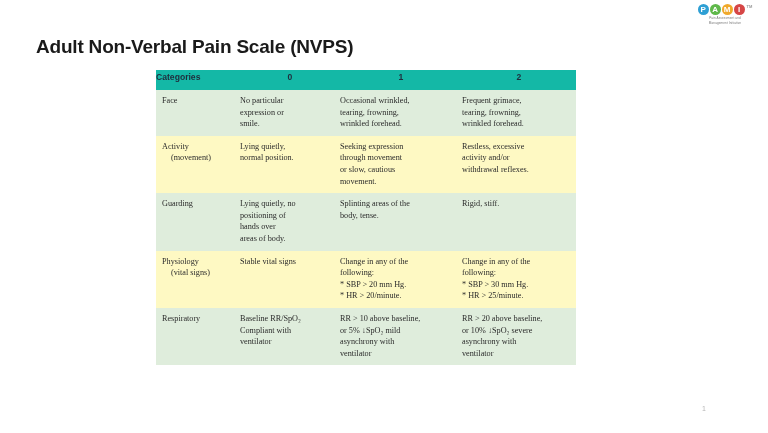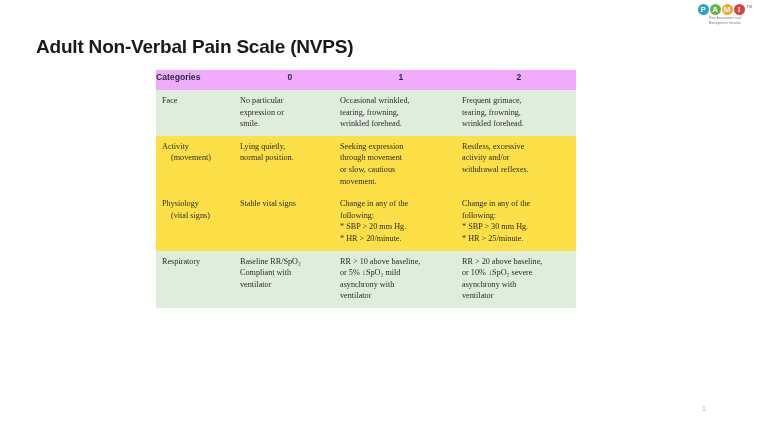--- a/index.html
+++ b/index.html
@@ -88,38 +88,38 @@
   }
   .nvps-table col.c-cat { width: 84px; }
   .nvps-table col.c-s0  { width: 100px; }
   .nvps-table col.c-s1  { width: 122px; }
   .nvps-table col.c-s2  { width: 114px; }
 
   .nvps-table th {
     font-size: 8.6px;
     font-weight: bold;
     color: #1f2d3d;
-    background: #f0abfc;
+    background: #14b8a6;
     padding: 2px 0 8px 0;
     text-align: left;
     vertical-align: bottom;
   }
   .nvps-table th.num { text-align: center; }
 
   .nvps-table td {
     vertical-align: top;
     padding: 5px 6px 6px 0;
     line-height: 11.6px;
     font-family: Liberation Serif, serif;
   }
   .nvps-table td.cat {
     padding-left: 6px;
   }
   .row-a td { background: #dfeddc; }
-  .row-b td { background: #fde047; }
+  .row-b td { background: #fef9c3; }
 
   .hang {
     padding-left: 9px;
     text-indent: -9px;
   }
   .cat-sub {
     display: block;
     padding-left: 9px;
   }
 
@@ -194,20 +194,36 @@
           <div class="hang">through movement</div>
           <div class="hang">or slow, cautious</div>
           <div class="hang">movement.</div>
         </td>
         <td>
           <div>Restless, excessive</div>
           <div class="hang">activity and/or</div>
           <div class="hang">withdrawal reflexes.</div>
         </td>
       </tr>
+      <tr class="row-a">
+        <td class="cat"><span>Guarding</span></td>
+        <td>
+          <div>Lying quietly, no</div>
+          <div class="hang">positioning of</div>
+          <div class="hang">hands over</div>
+          <div class="hang">areas of body.</div>
+        </td>
+        <td>
+          <div>Splinting areas of the</div>
+          <div class="hang">body, tense.</div>
+        </td>
+        <td>
+          <div>Rigid, stiff.</div>
+        </td>
+      </tr>
       <tr class="row-b">
         <td class="cat"><span>Physiology</span><span class="cat-sub">(vital signs)</span></td>
         <td>
           <div>Stable vital signs</div>
         </td>
         <td>
           <div>Change in any of the</div>
           <div class="hang">following:</div>
           <div class="hang">* SBP &gt; 20 mm Hg.</div>
           <div class="hang">* HR &gt; 20/minute.</div>

